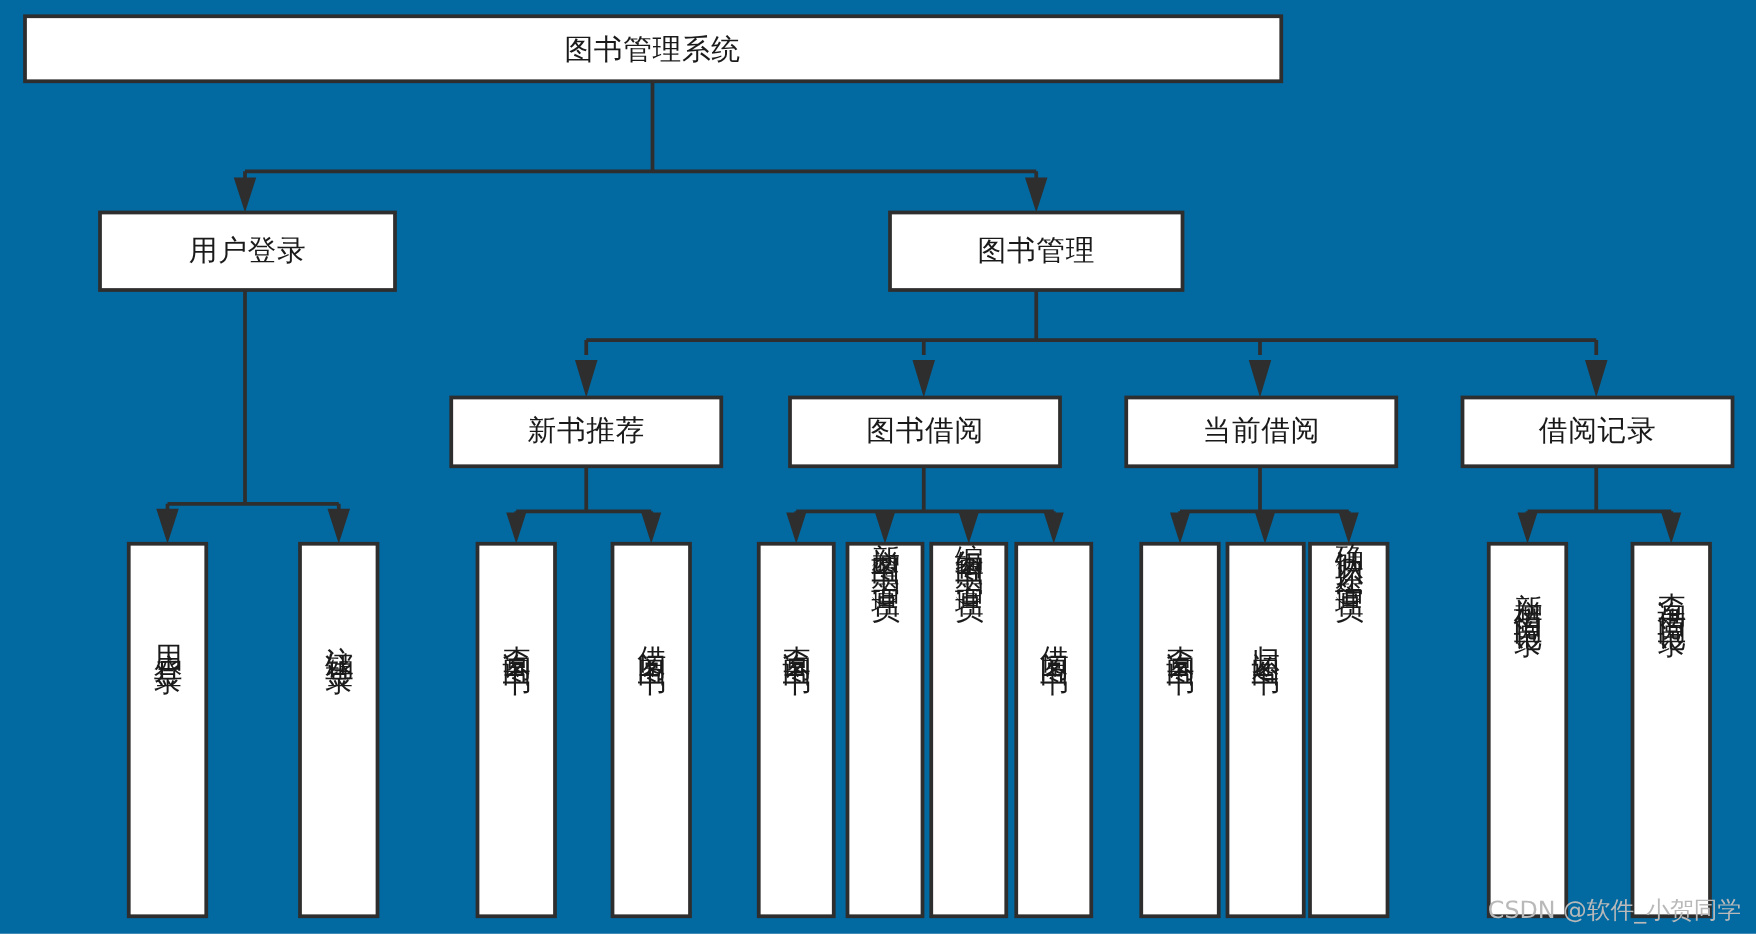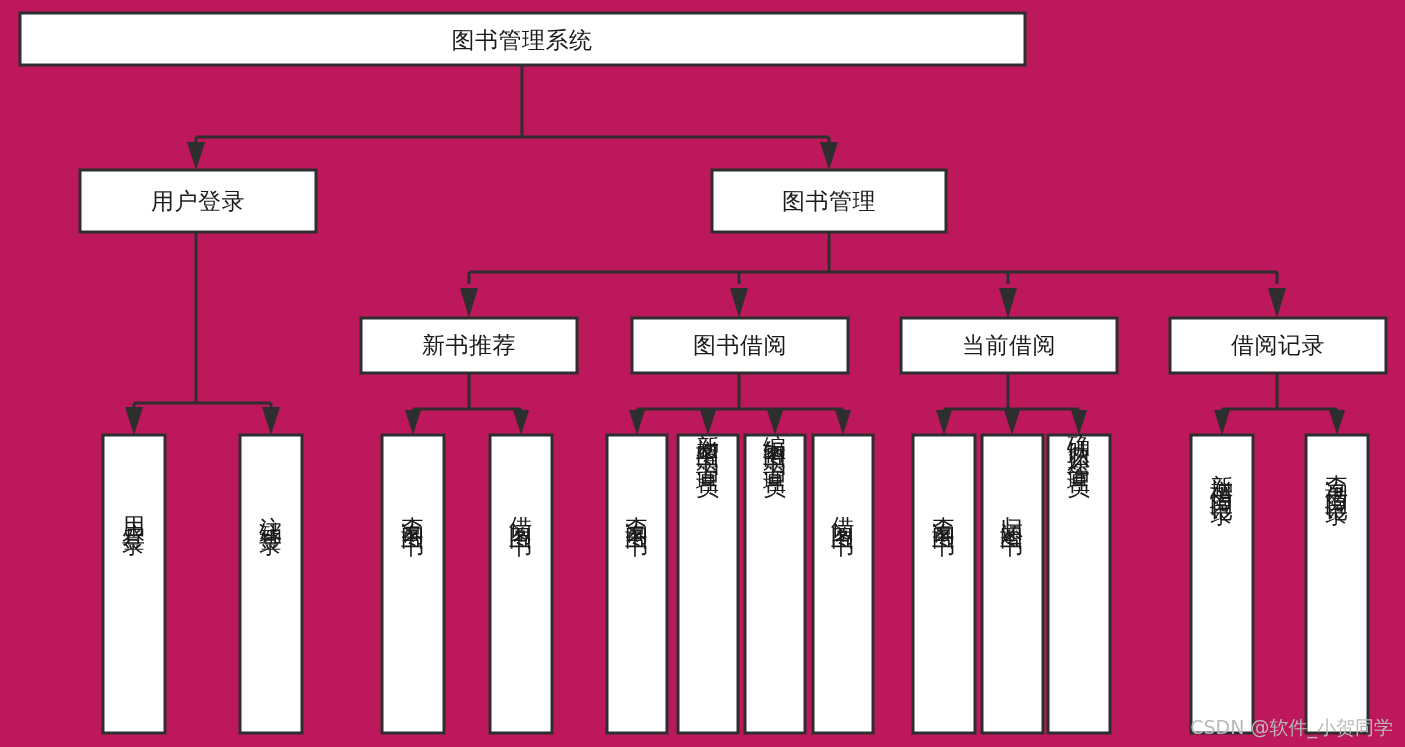--- a/index.html
+++ b/index.html
@@ -10,21 +10,21 @@
   body {
     width: 1405px;
     height: 747px;
     font-family: "DejaVu Sans", "Liberation Sans", sans-serif;
     overflow: hidden;
   }
   #diagram-root {
     position: relative;
     width: 1405px;
     height: 747px;
-    background: #be185d;
+    background: #0369a1;
   }
   svg#flow {
     position: absolute;
     left: 0;
     top: 0;
     width: 1405px;
     height: 747px;
     display: block;
   }
   .node-rect {

